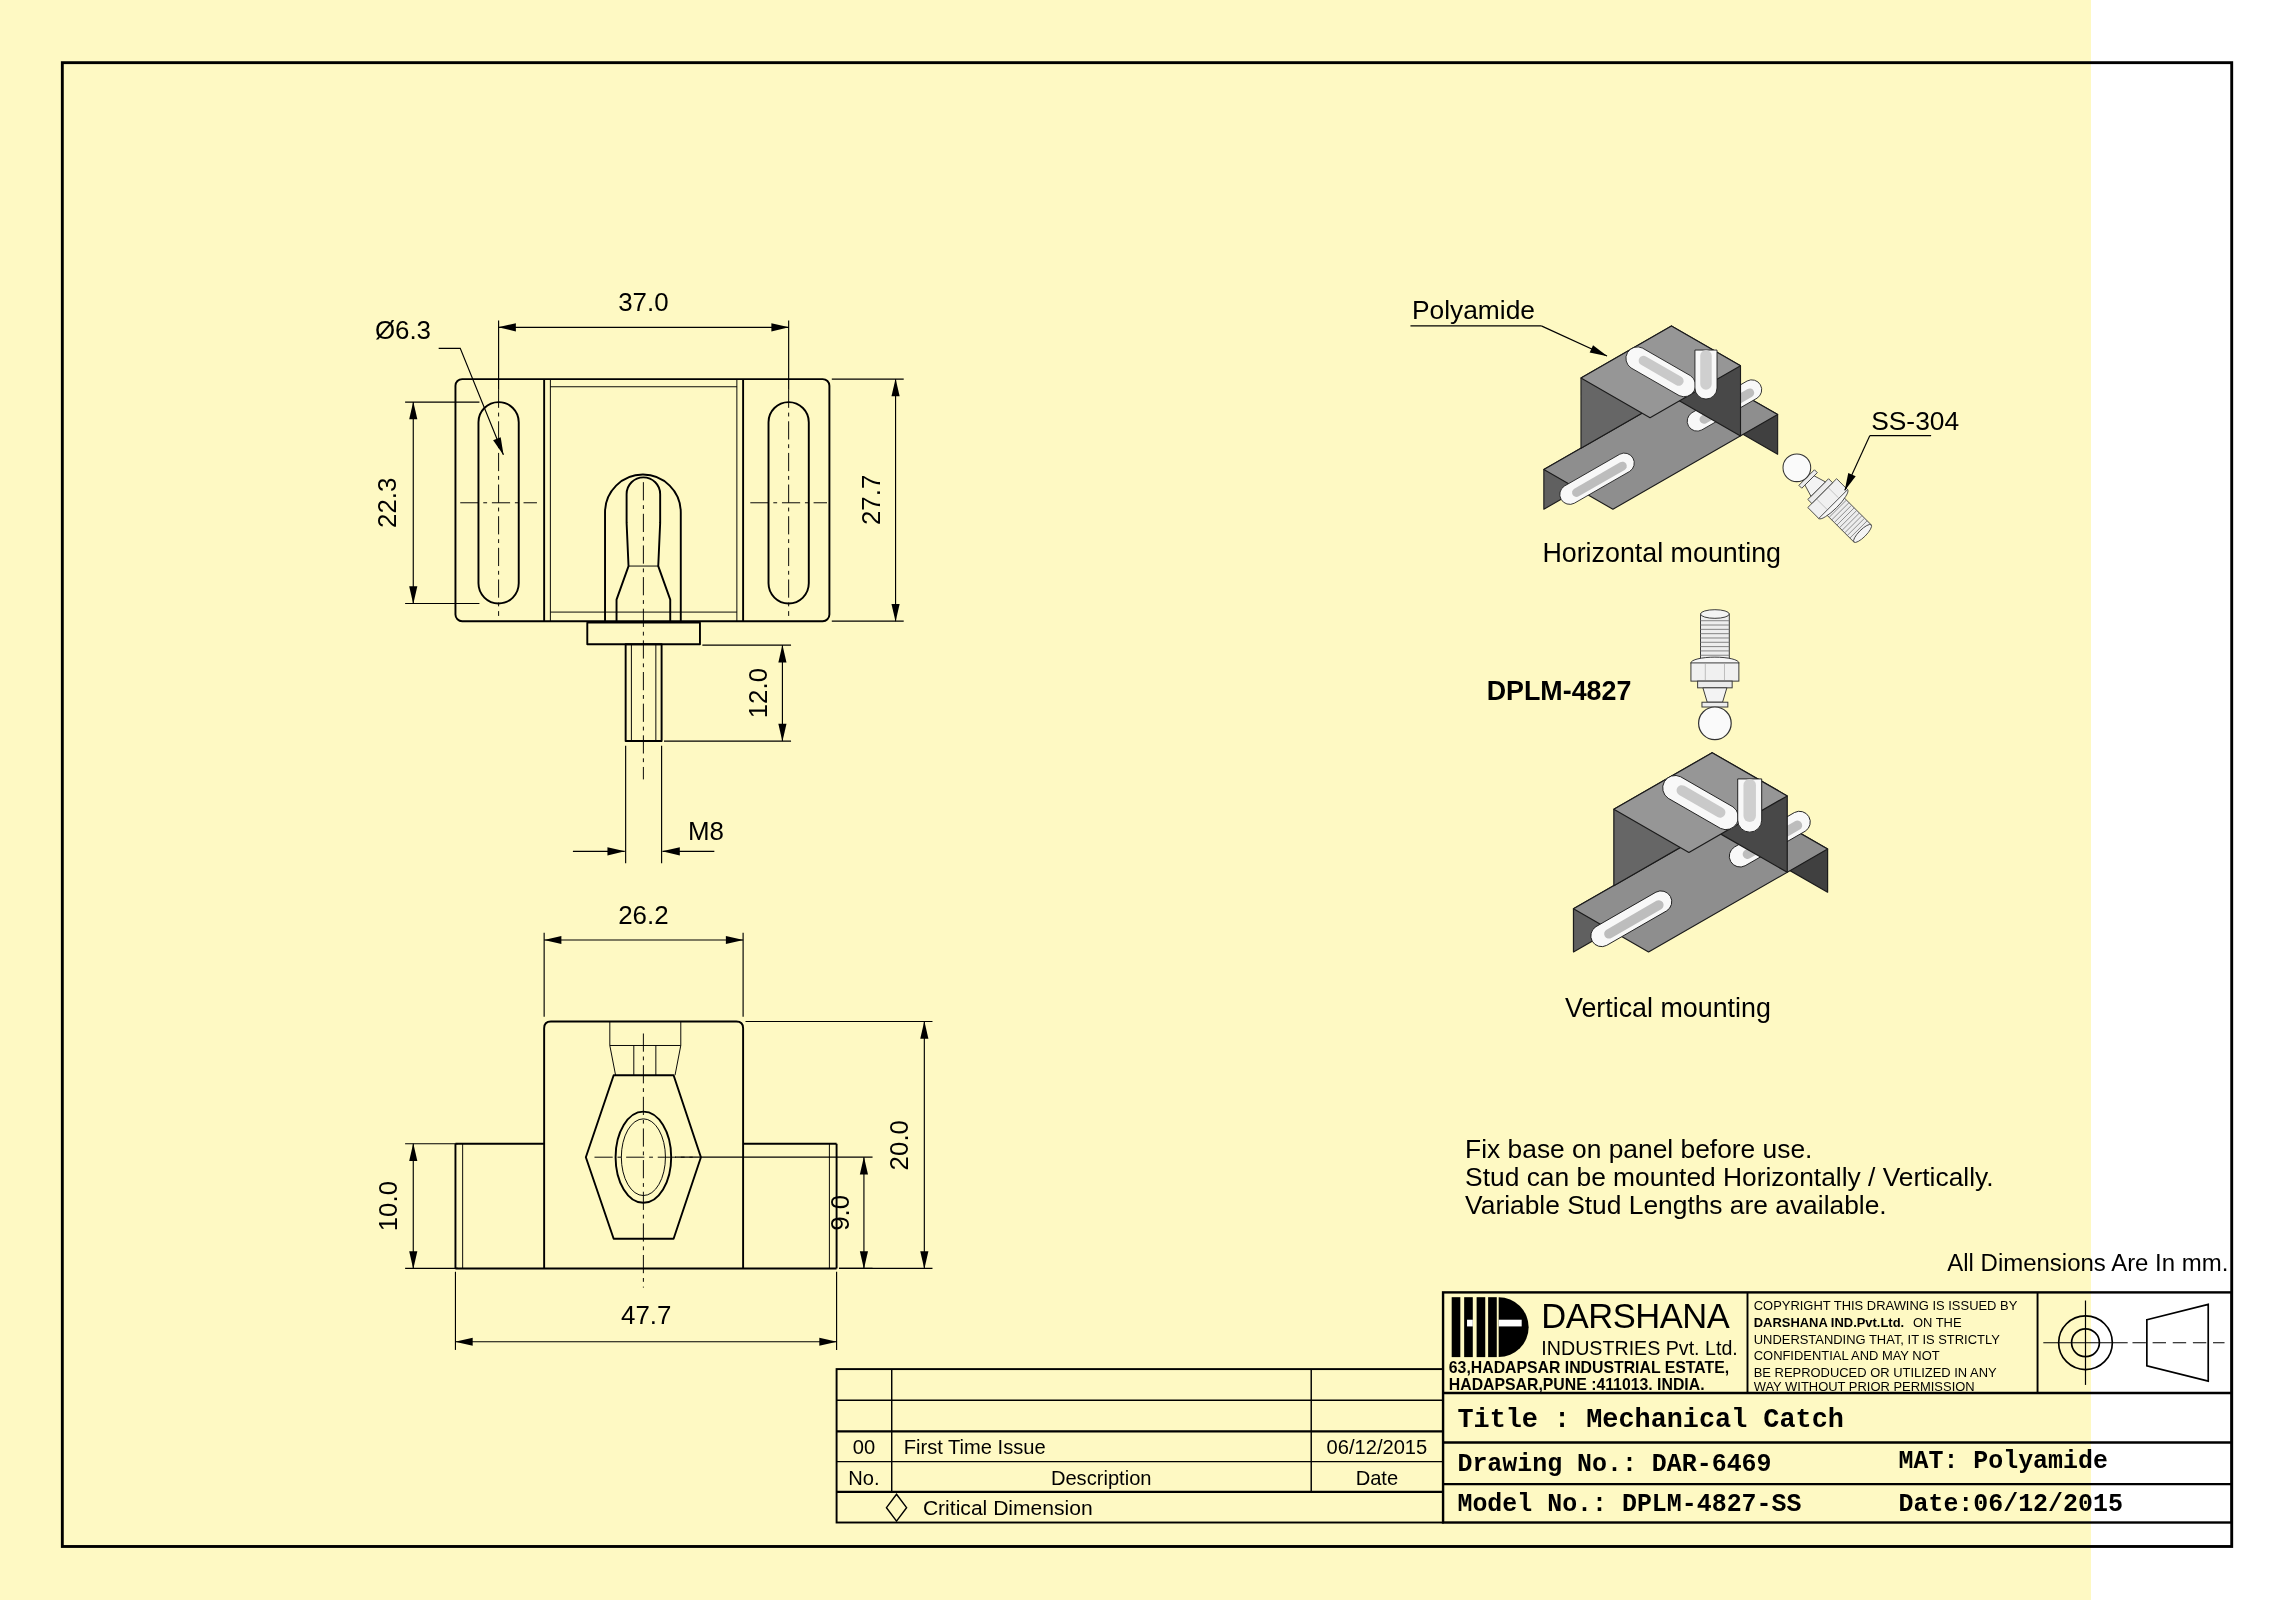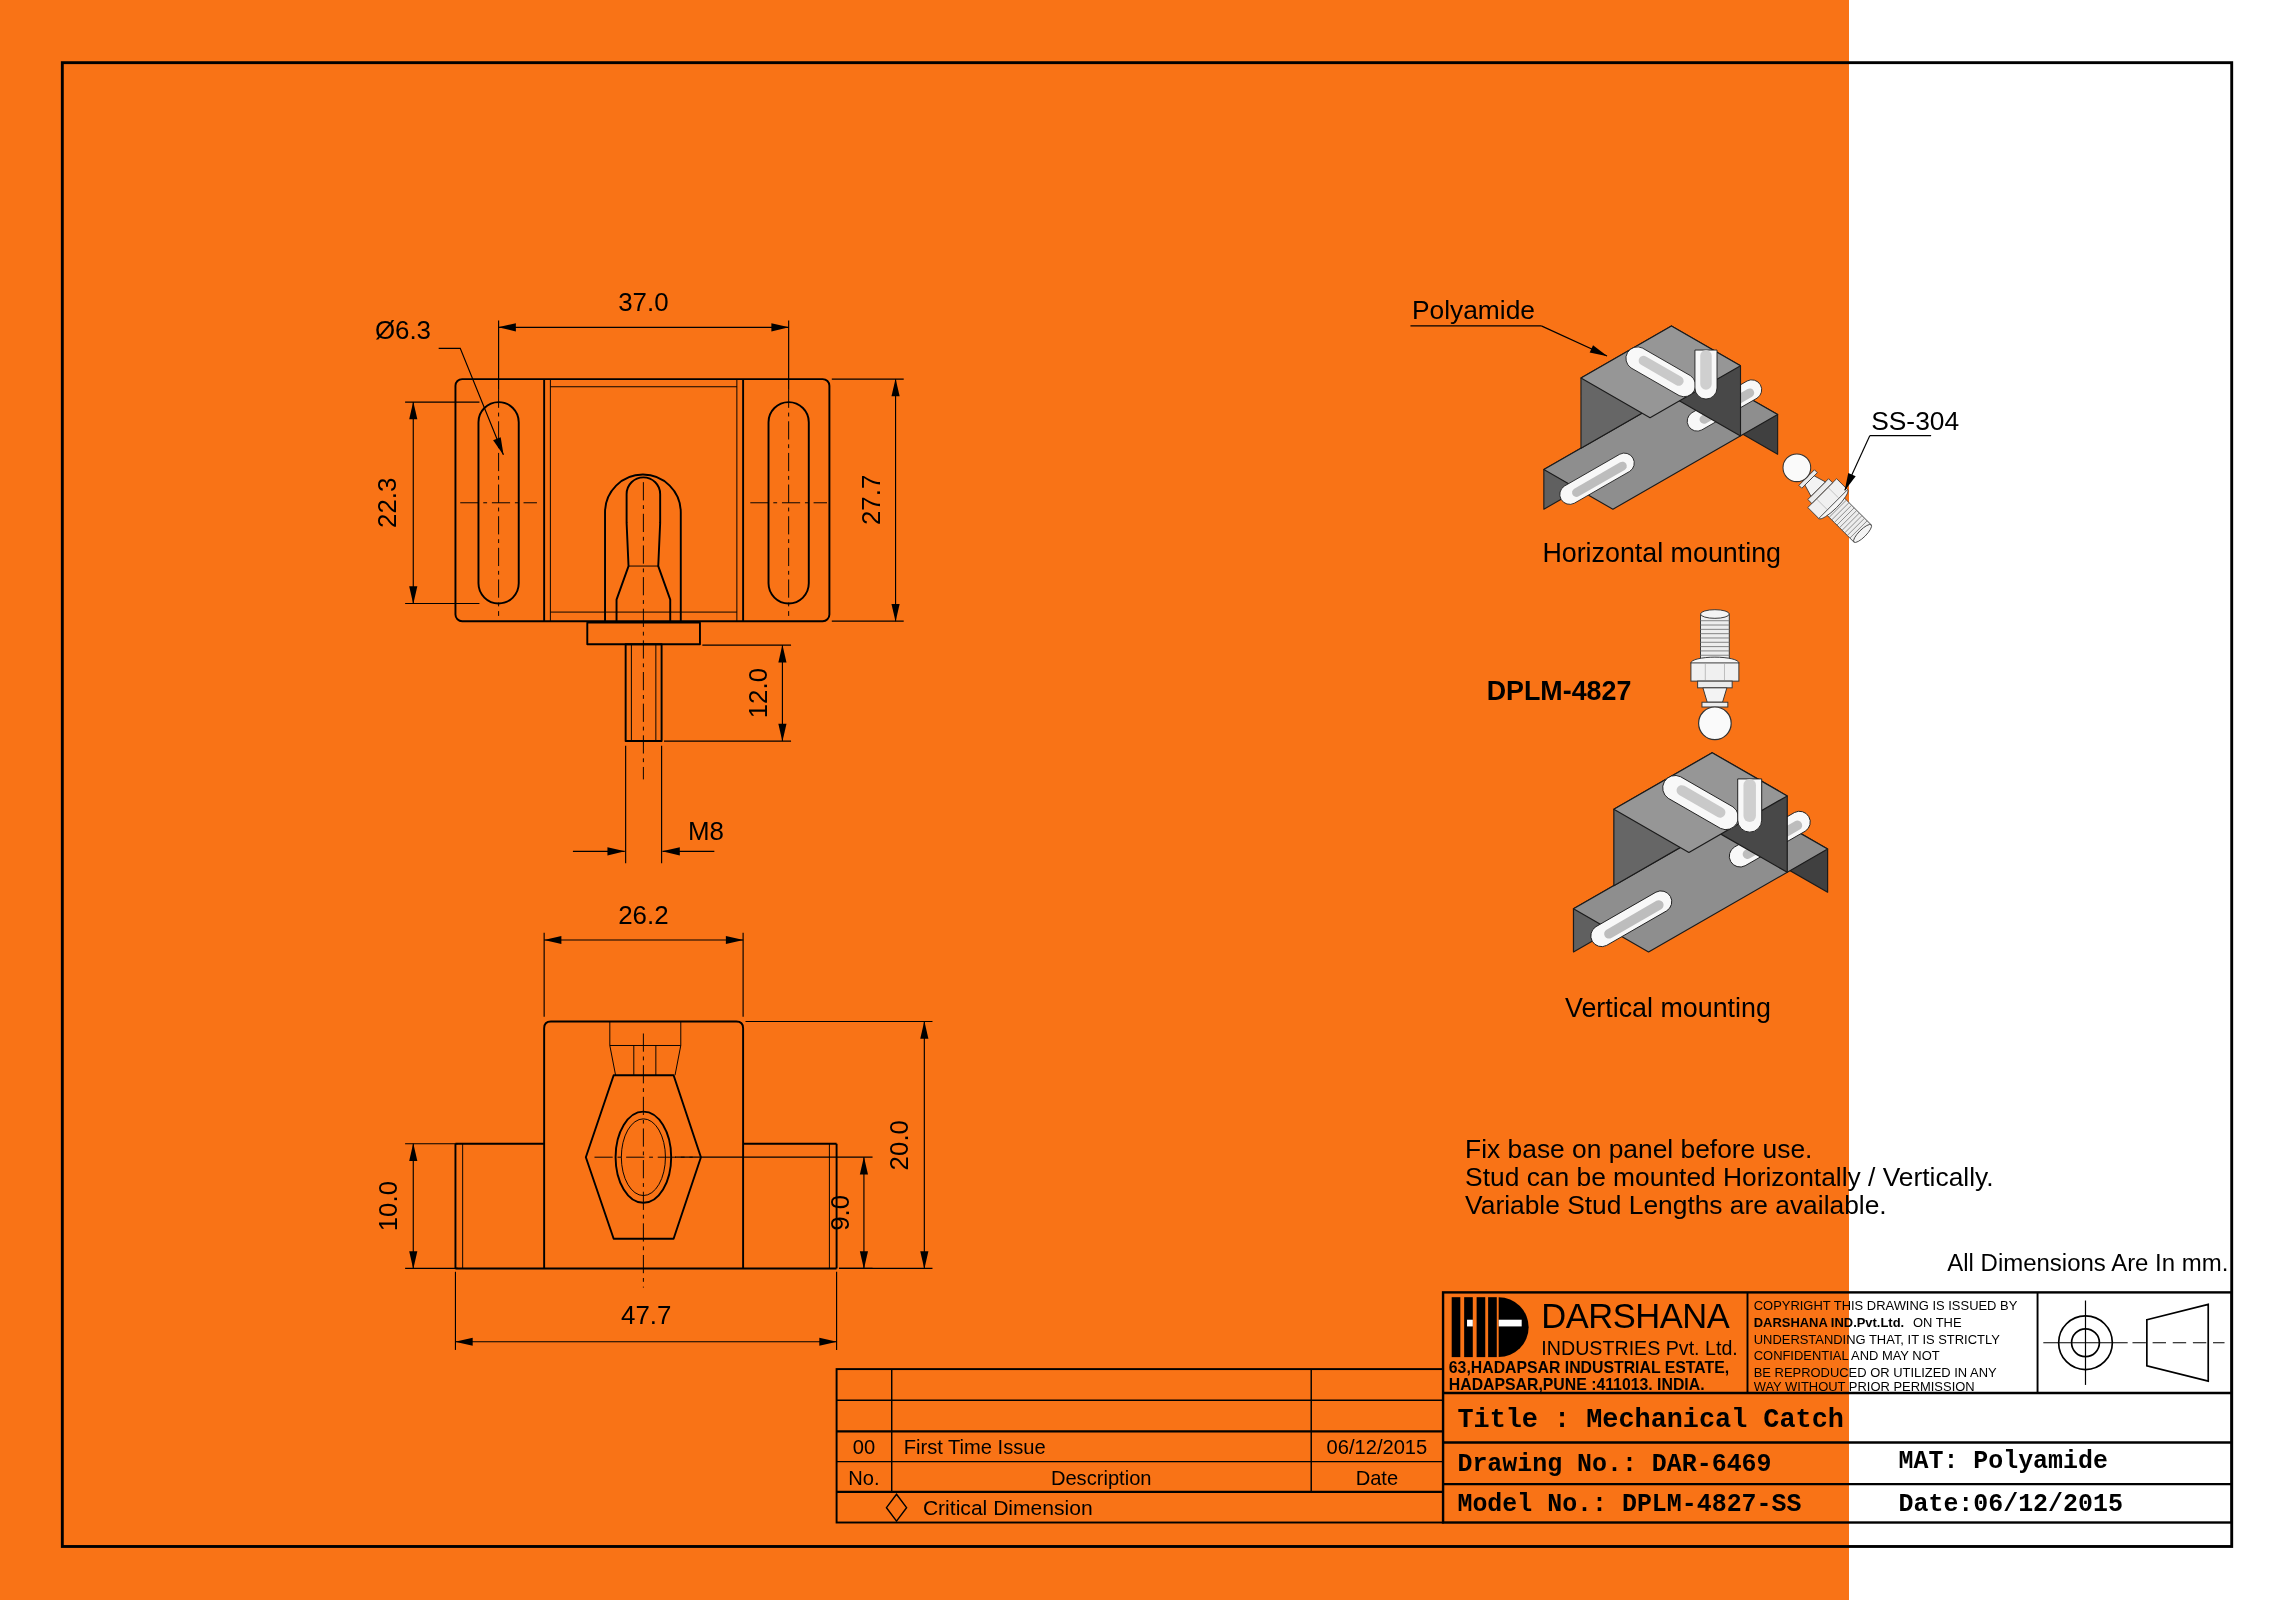--- a/index.html
+++ b/index.html
@@ -1,16 +1,16 @@
 <!DOCTYPE html>
 <html style="font-size:7.7px"><head>
 <meta charset="utf-8">
 <style>
   html,body { margin:0; padding:0; background:#ffffff; }
-  #sheet { position:relative; width:1849px; height:1601px; background:#f97316; }
+  #sheet { position:relative; width:2091px; height:1601px; background:#fef9c3; }
   svg { display:block; }
   .t   { font-family:"Liberation Sans","DejaVu Sans",sans-serif; fill:#000; }
   .dimtxt { font-size:54px; }
   .lbl    { font-size:55px; }
   .cap    { font-size:56px; }
   .note   { font-size:55px; }
   .units  { font-size:50px; }
   .mono   { font-family:"Liberation Mono","DejaVu Sans Mono",monospace; font-weight:bold; fill:#000; }
   .ttl    { font-size:56px; }
   .fld    { font-size:52px; }

